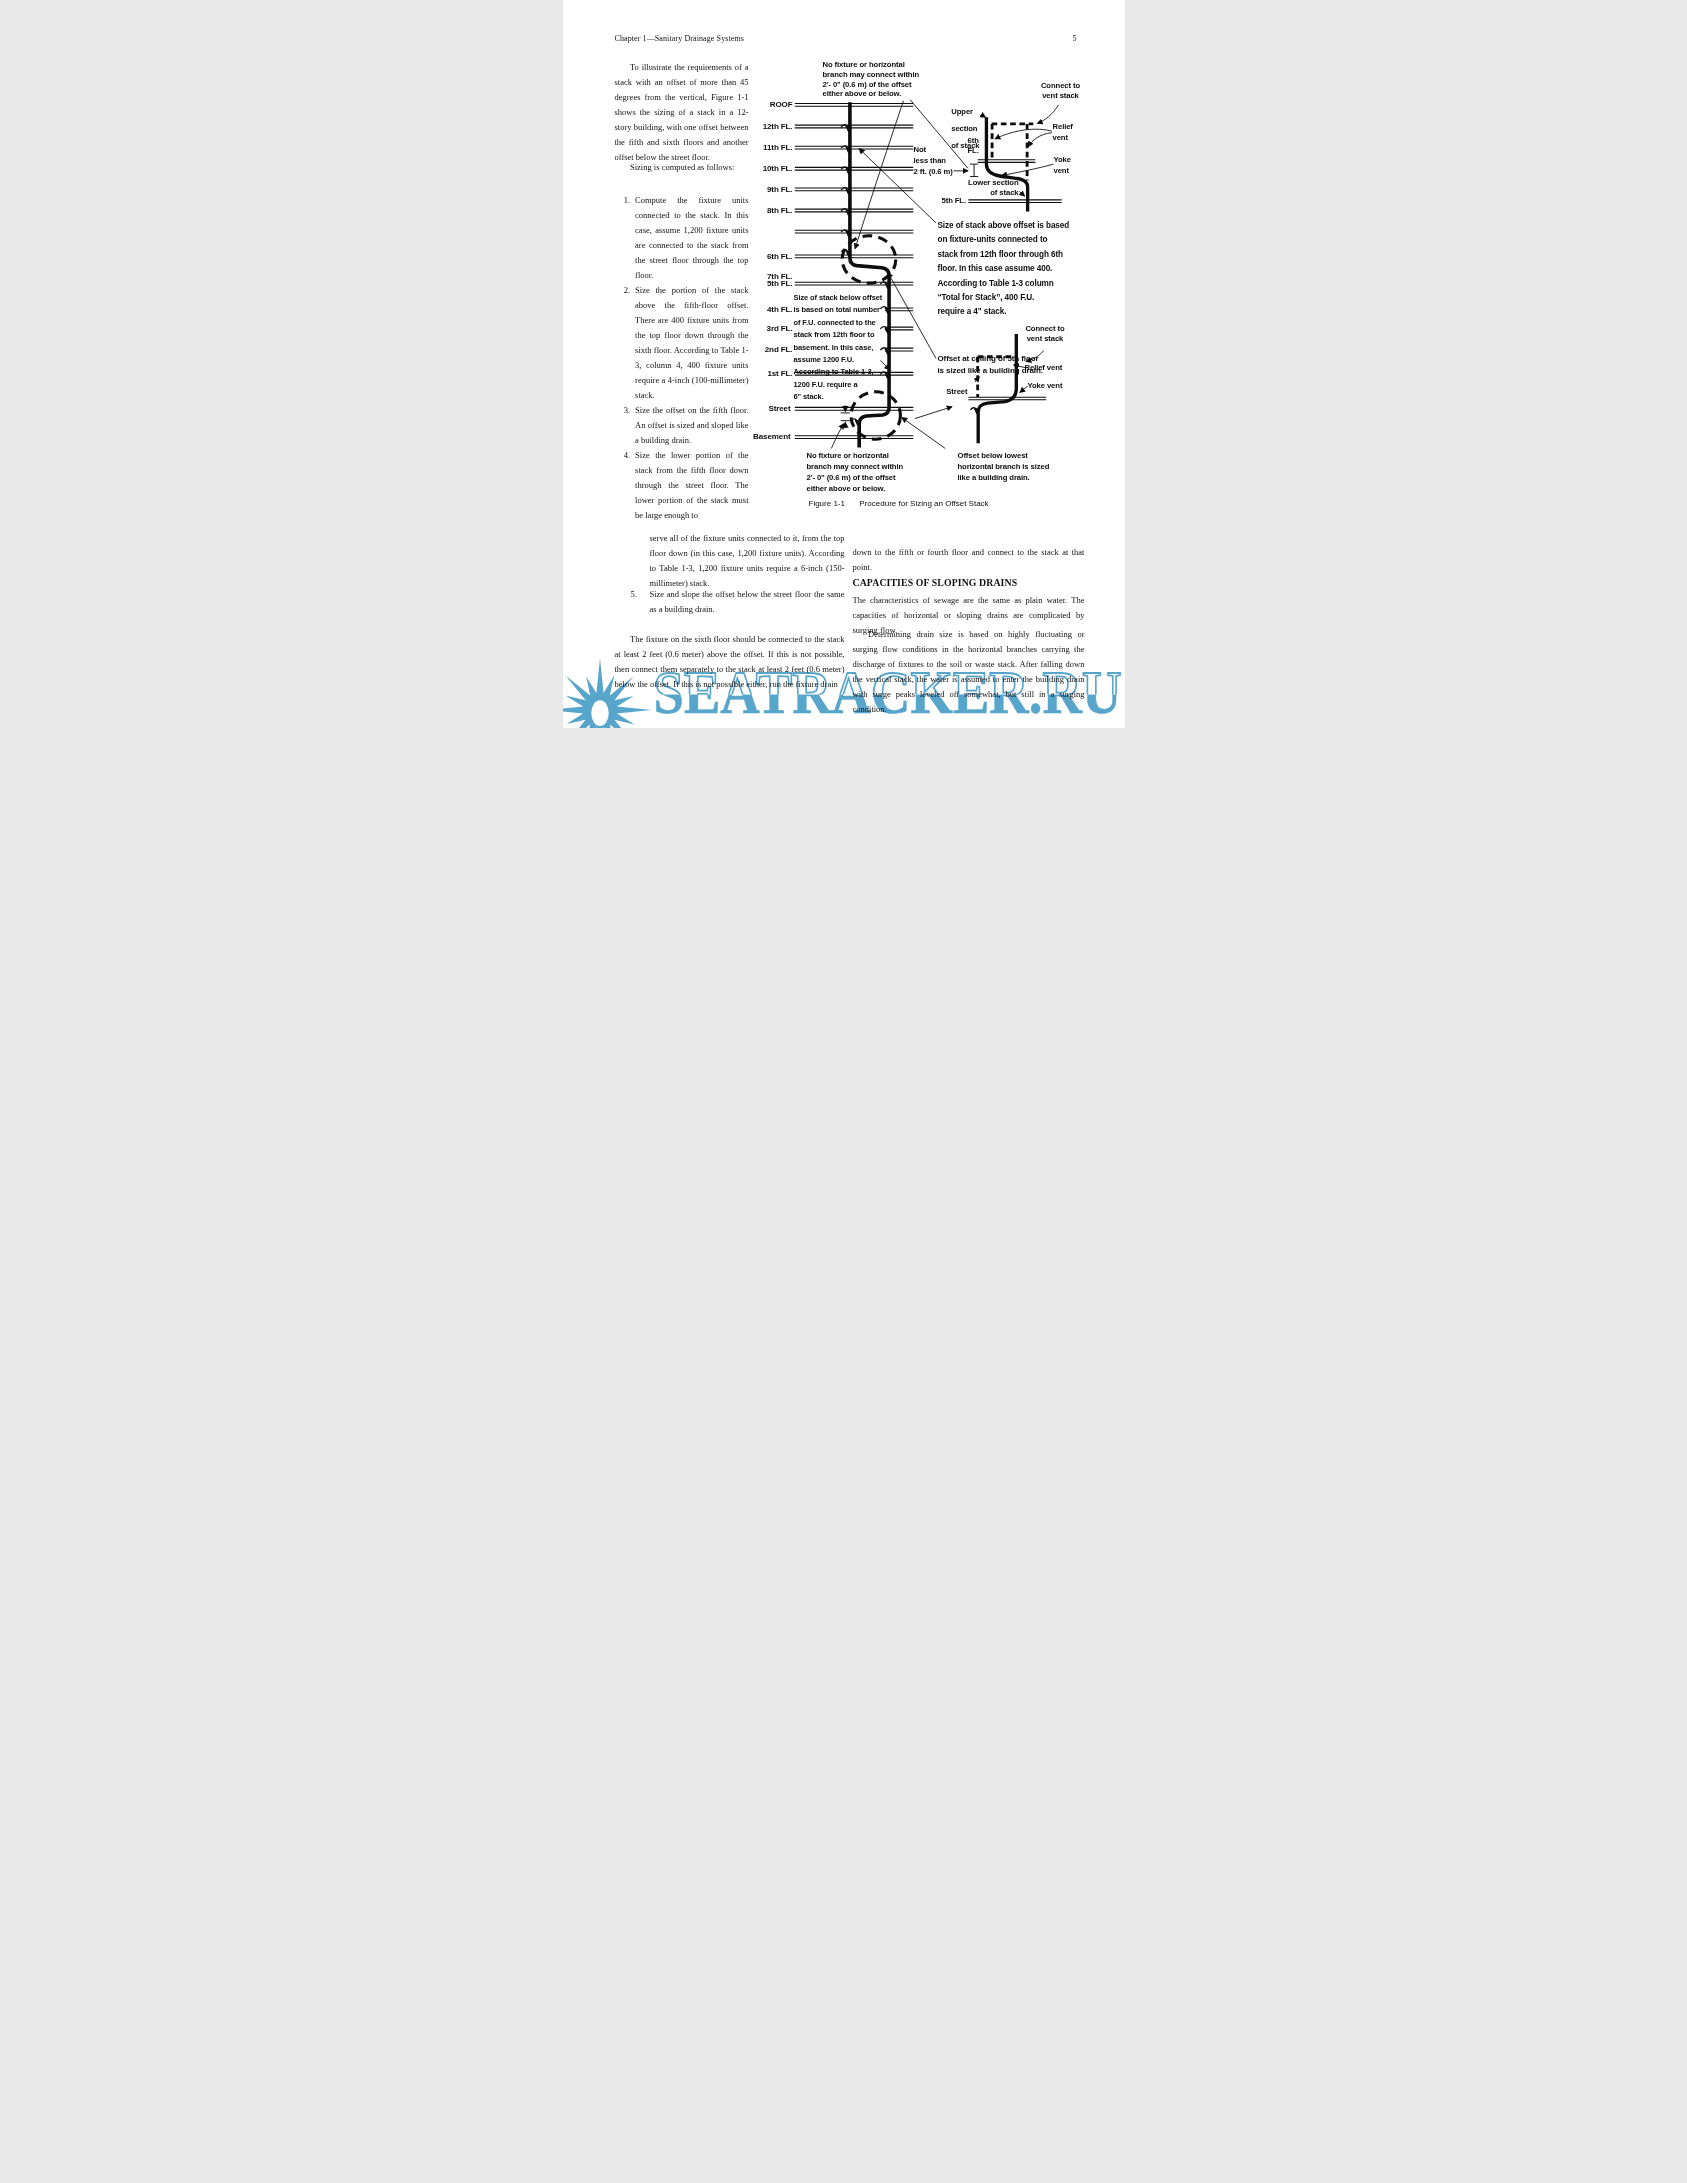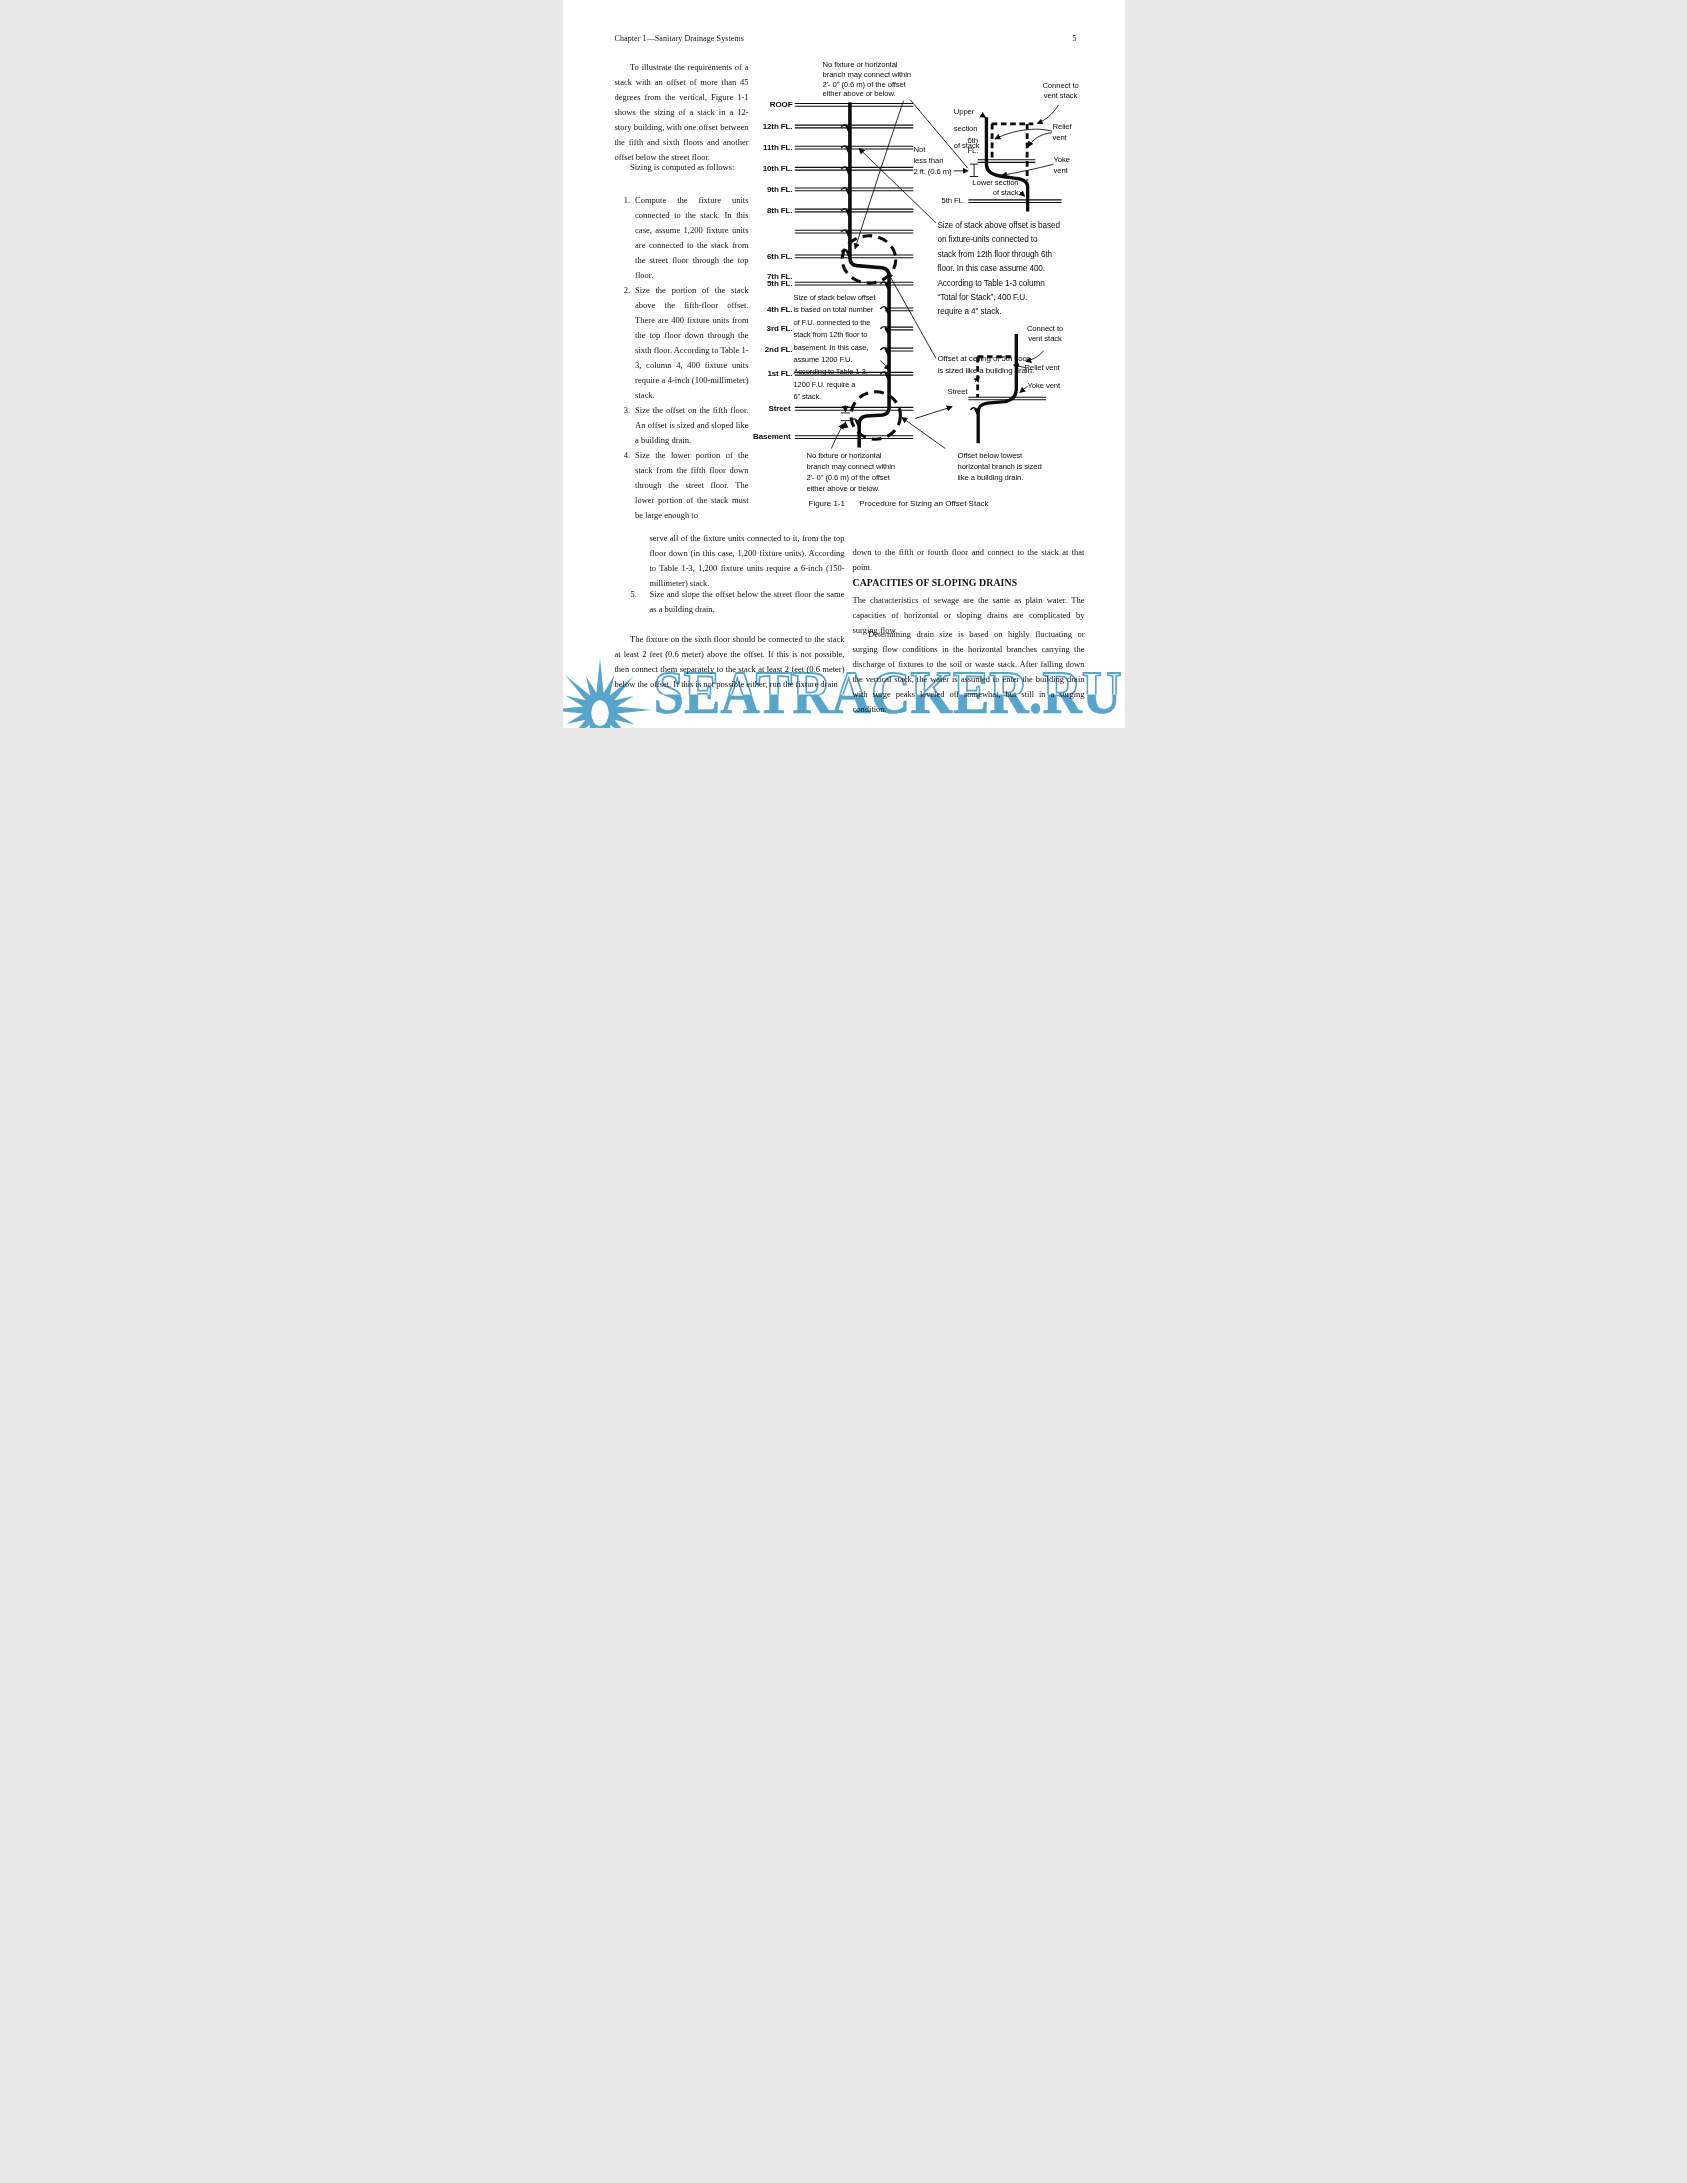--- a/index.html
+++ b/index.html
@@ -9,21 +9,21 @@
   #wm-layer{z-index:1;}
   #fig-layer{z-index:2;pointer-events:none;}
   #text-layer{z-index:3;}
   .abs{position:absolute;}
   .hdr{font-size:8px;letter-spacing:0.1px;text-align:center;}
   .body-txt{font-size:8.5px;line-height:15px;text-align:justify;}
   .indent{text-indent:15.5px;}
   .num{position:absolute;left:9.3px;top:0;}
   .li{position:relative;padding-left:20.6px;}
   .rhead{font-weight:bold;font-size:9.8px;letter-spacing:0.1px;}
-  .fig-note{font-family:"Liberation Sans",sans-serif;font-weight:normal;font-size:7.7px;
+  .fig-note{font-family:"Liberation Sans",sans-serif;font-weight:bold;font-size:7.7px;
             line-height:9.8px;white-space:pre-line;letter-spacing:-0.1px;color:#0d0d0d;}
   .floor-lbl{font-family:"Liberation Sans",sans-serif;font-weight:bold;font-size:8px;
              text-align:right;letter-spacing:-0.1px;color:#0d0d0d;}
   .cap{font-family:"Liberation Sans",sans-serif;font-weight:normal;font-size:8px;color:#0d0d0d;}
   .cap .t{margin-left:14.4px;}
   svg{display:block;}
 </style>
 </head>
 <body>
 

